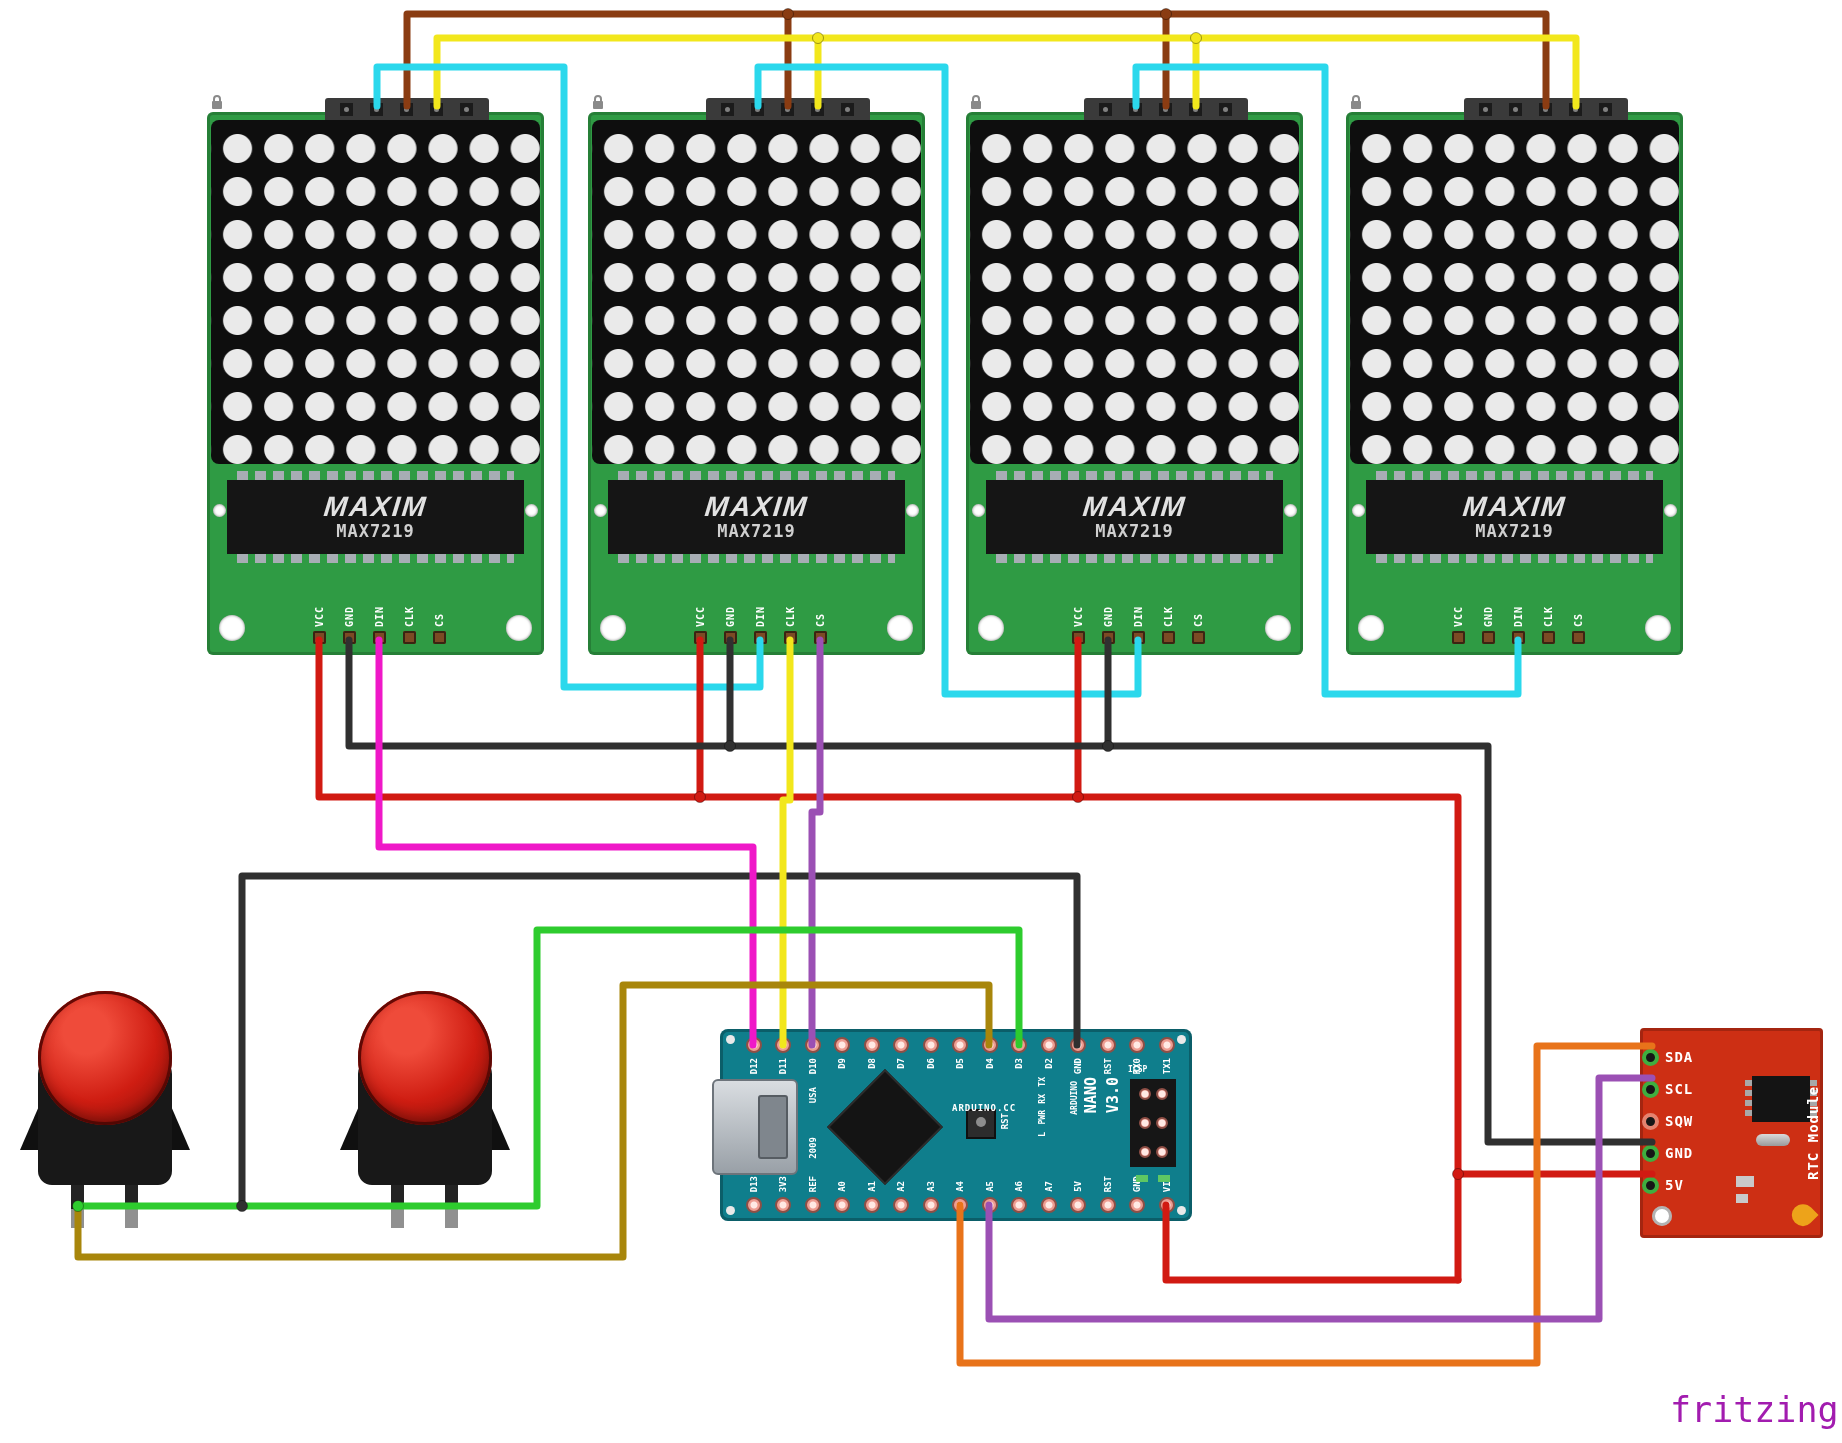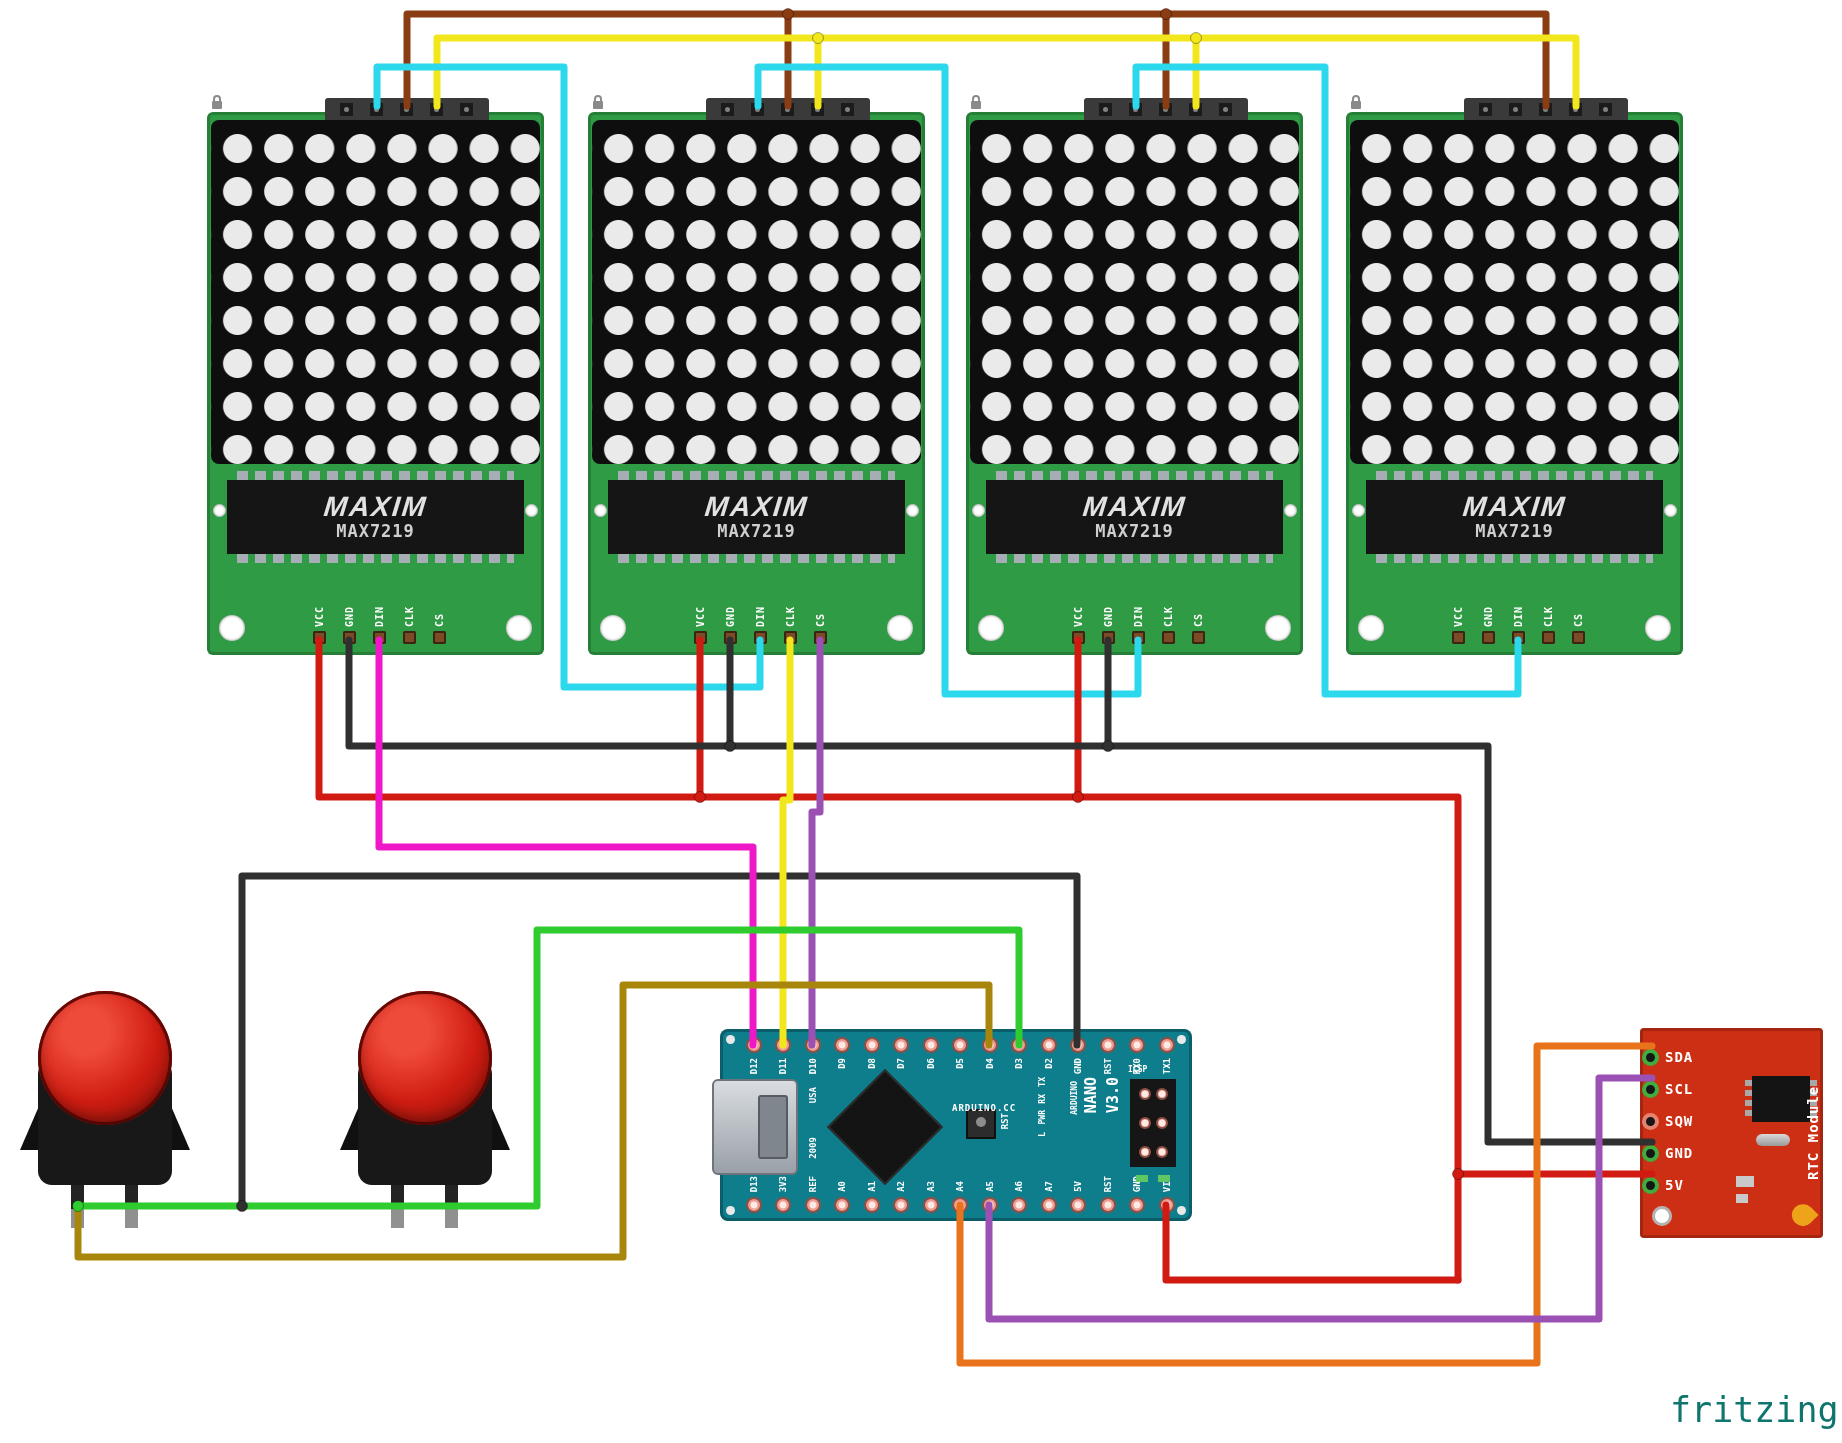--- a/index.html
+++ b/index.html
@@ -110,21 +110,21 @@
   .smd2{position:absolute;left:96px;top:166px;width:12px;height:9px;background:#c9c9c9;}
   .rtchole{position:absolute;left:12px;top:178px;width:20px;height:20px;border-radius:50%;background:#fff;
         box-shadow:inset 0 0 0 3px rgba(0,0,0,.3);}
   .flame{position:absolute;left:152px;top:176px;width:22px;height:22px;background:#eda31a;
         border-radius:60% 0 55% 55%;transform:rotate(45deg);}
   .rtclabel{position:absolute;right:2px;top:25px;height:160px;display:flex;align-items:center;justify-content:center;
         writing-mode:vertical-rl;transform:rotate(180deg);font-size:14px;font-weight:bold;color:#fff;letter-spacing:1px;}
 
   
   .wm{position:absolute;left:1670px;top:1390px;font-family:"DejaVu Sans Mono",monospace;
-      font-size:35px;color:#0f766e;z-index:5;}
+      font-size:35px;color:#a21caf;z-index:5;}
 </style>
 </head>
 <body>
 
 <div class="stage">
 
   <div class="module" style="left:207px;top:112px">
     <svg class="lock" width="14" height="17" viewBox="0 0 14 17">
         <path d="M4 7 V5 a3 3 0 0 1 6 0 V7" fill="none" stroke="#8a8a8a" stroke-width="2"></path>
         <rect x="2" y="7" width="10" height="8" rx="1" fill="#8a8a8a"></rect>

